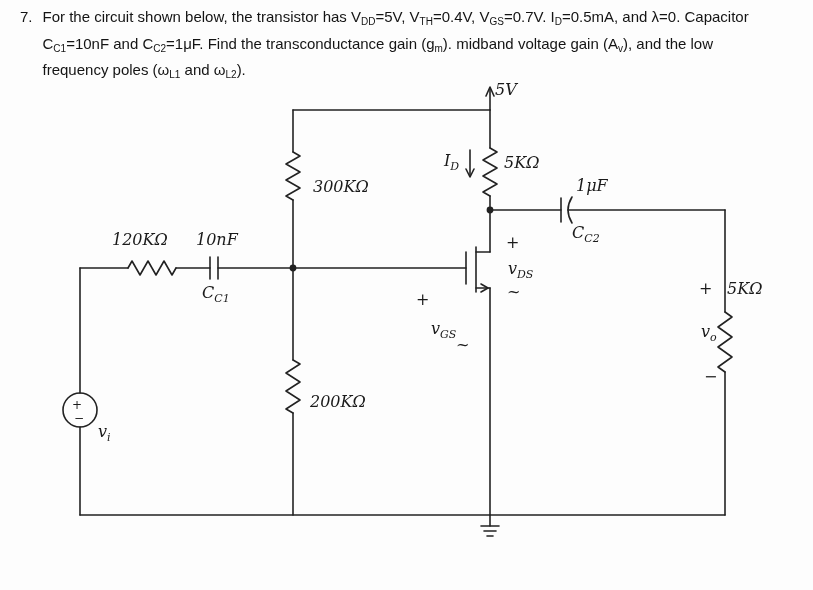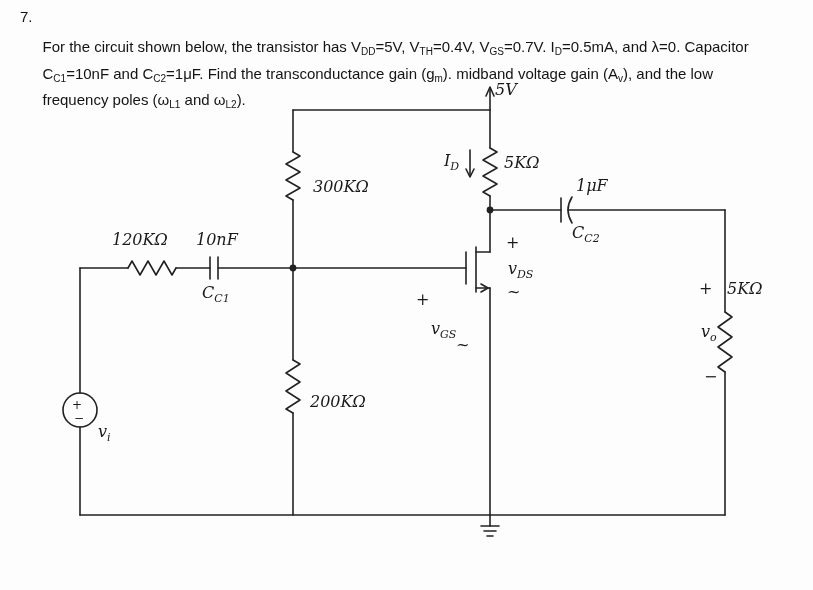--- a/index.html
+++ b/index.html
@@ -1,21 +1,21 @@
 <!DOCTYPE html>
 <html><head>
 <meta charset="utf-8">
 <style>
   html,body{margin:0;padding:0;background:#e8e8e8;}
   .page{position:relative;width:813px;height:590px;background:#fdfdfd;overflow:hidden;
         font-family:"Liberation Sans",sans-serif;color:#141414;}
   .problem{position:absolute;left:20px;top:6px;width:758px;display:flex;gap:10px;
            font-size:15px;line-height:21.5px;}
   .pnum{flex:0 0 auto;}
-  .ptext{flex:1 1 auto;width:740px;margin-top:30px;}
+  .ptext{flex:1 1 auto;width:740px;}
   .ptext .sub{font-size:10px;vertical-align:-3px;}
   svg{position:absolute;left:0;top:0;}
   .hw{font-family:"DejaVu Serif",serif;font-style:italic;font-size:16px;fill:#1a1a1a;}
   .hw-sub{font-size:11px;}
   .hw-small{font-family:"DejaVu Serif",serif;font-style:italic;font-size:12px;fill:#1a1a1a;}
 </style>
 </head>
 <body>
 
 <div class="page">

